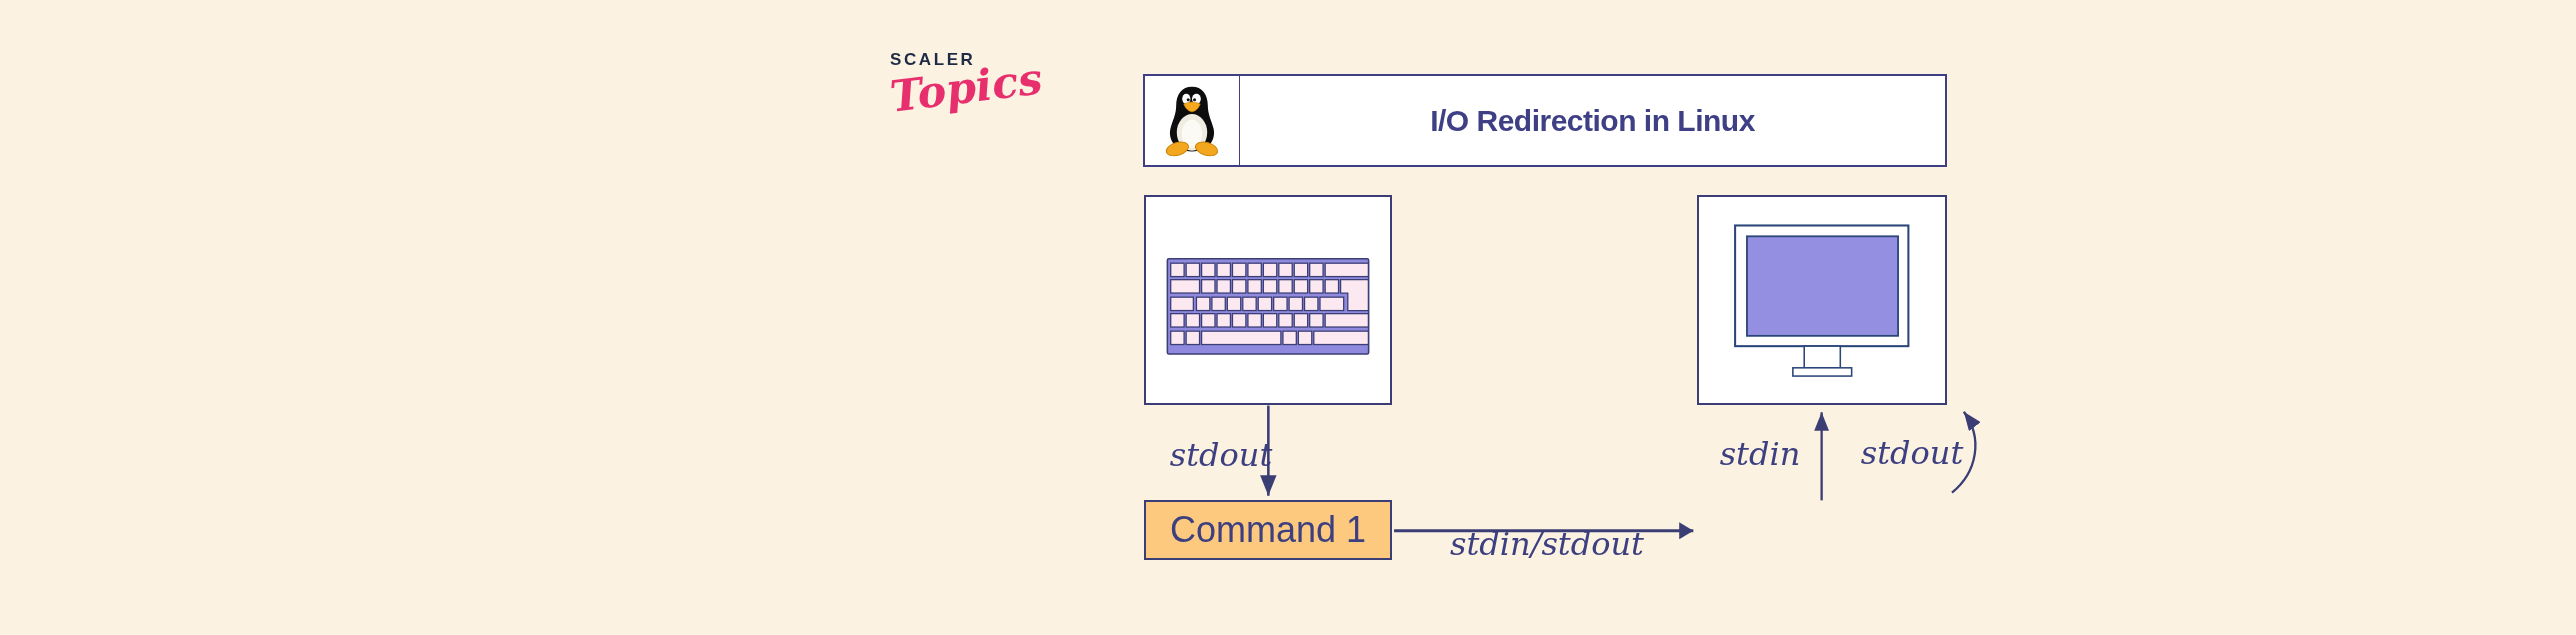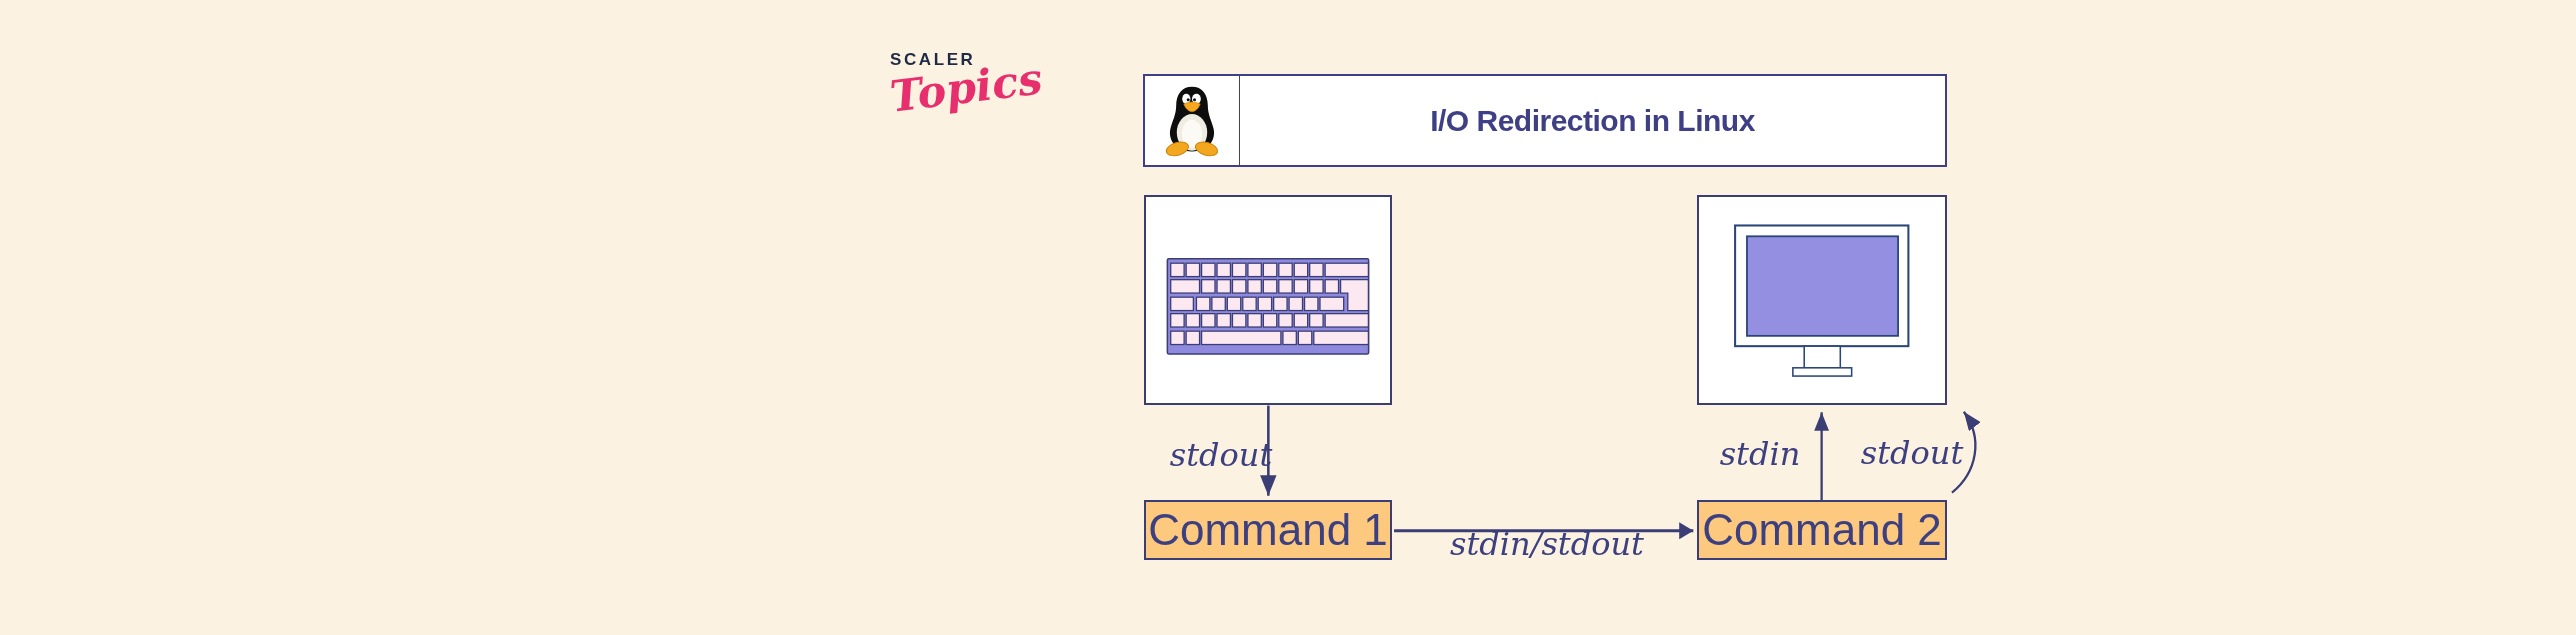--- a/index.html
+++ b/index.html
@@ -59,21 +59,21 @@
     position:absolute;background:#ffffff;border:2.1px solid var(--indigo);
   }
   .keyboard-box{left:1144px;top:195px;width:248px;height:210px;}
   .monitor-box{left:1697px;top:195px;width:250px;height:210px;}
   .device-box svg{position:absolute;left:0;top:0;width:100%;height:100%;}
   
   .cmd-box{
     position:absolute;height:60px;
     background:var(--cmd-fill);border:2.1px solid var(--indigo);
     display:flex;align-items:center;justify-content:center;
-    font-size:44px;color:var(--indigo-text);white-space:nowrap;
+    font-size:36px;color:var(--indigo-text);white-space:nowrap;
   }
   .cmd1{left:1144px;top:500px;width:248px;}
   .cmd2{left:1697px;top:500px;width:250px;}
   
   .flow-label{
     position:absolute;
     font-family:"DejaVu Serif", serif;font-style:italic;
     font-size:32px;color:var(--indigo-text);
     transform:translate(-50%,-50%);white-space:nowrap;
   }
@@ -187,23 +187,20 @@
     <svg viewBox="0 0 477 399">
       <rect x="70" y="55" width="336" height="234" fill="#ffffff" stroke="#2a4679" stroke-width="4"></rect>
       <rect x="93" y="76" width="293" height="193" fill="#958fe2" stroke="#2a4679" stroke-width="3.5"></rect>
       <rect x="204" y="289" width="70" height="42" fill="#ffffff" stroke="#2a4679" stroke-width="3"></rect>
       <rect x="182" y="331" width="114" height="16" fill="#ffffff" stroke="#2a4679" stroke-width="3"></rect>
     </svg>
   </div>
 
   <div class="cmd-box cmd1">
     <span>Command 1</span>
-  </div>
-  <div class="cmd-box cmd2">
-    <span>Command 2</span>
   </div>
 
   <span class="flow-label lbl-stdin">stdout</span>
   <span class="flow-label lbl-stdout">stdin</span>
   <span class="flow-label lbl-stderr">stdout</span>
   <span class="flow-label lbl-pipe">stdin/stdout</span>
 
   <svg class="arrows" viewBox="0 0 6000 1234" width="3091" height="636">
     <defs>
       <marker id="ah" viewBox="0 0 8 6.4" refX="8" refY="3.2" markerWidth="8" markerHeight="6.4" orient="auto">

